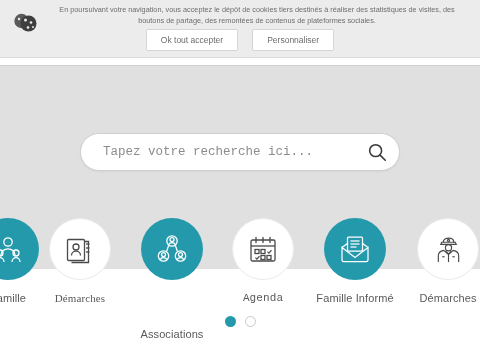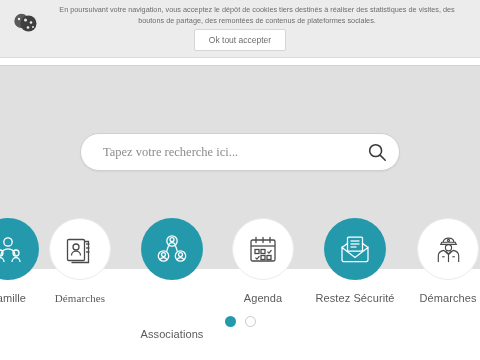--- a/index.html
+++ b/index.html
@@ -34,21 +34,21 @@
 
   
   .search-wrap{
     position:absolute;left:80px;top:133px;width:320px;height:38px;
     background:#ffffff;border:1px solid #cfcfcf;border-radius:19px;
     box-sizing:border-box;display:flex;align-items:center;
     box-shadow:0 1px 2px rgba(0,0,0,.05);
   }
   .search-input{
     border:0;outline:0;background:transparent;flex:1;
-    font-family:Liberation Serif, serif;
+    font-family:Liberation Mono, monospace;
     font-size:12.5px;color:#6e6e6e;padding:0 10px 0 22px;
   }
   .search-input::placeholder{color:#8c8c8c;}
   .search-btn{
     width:44px;height:36px;border:0;background:transparent;cursor:pointer;
     display:flex;align-items:center;justify-content:center;padding:0;
   }
 
   
   .quicklinks{
@@ -174,21 +174,21 @@
           <circle cx="25.5" cy="24" r="5.2"></circle>
           <circle cx="25.5" cy="22.6" r="2"></circle>
           <path d="M22.1 27.6a3.9 3.9 0 0 1 6.8 0"></path>
           <line x1="13.6" y1="13.6" x2="11.6" y2="19.4"></line>
           <line x1="20.4" y1="13.6" x2="22.4" y2="19.4"></line>
         </svg>
       </div>
       <div class="ql-label">Associations</div>
     </div>
 
-    <div class="ql-item" style="left:219px;">
+    <div class="ql-item" style="left:219px;font-family:Liberation Mono, monospace;">
       <div class="ql-circle white">
         <svg width="32" height="32" viewBox="0 0 32 32" fill="none" stroke="#4a4a4a" stroke-width="1.3">
           <rect x="4" y="7" width="24" height="21" rx="1.5"></rect>
           <line x1="4" y1="13" x2="28" y2="13"></line>
           <path d="M9 4.5v5M16 4.5v5M23 4.5v5" stroke-linecap="round"></path>
           <rect x="8" y="16.5" width="4" height="4"></rect>
           <rect x="14" y="16.5" width="4" height="4"></rect>
           <path d="M20.5 18.6l1.4 1.5 2.6-3"></path>
           <path d="M8.5 24.6l1.4 1.5 2.6-3"></path>
           <rect x="14" y="22.5" width="4" height="4"></rect>
@@ -202,21 +202,21 @@
       <div class="ql-circle teal">
         <svg width="34" height="34" viewBox="0 0 34 34" fill="none" stroke="#ffffff" stroke-width="1.25">
           <rect x="9.5" y="5" width="15" height="14" rx="1"></rect>
           <line x1="12.5" y1="9" x2="21.5" y2="9"></line>
           <line x1="12.5" y1="12" x2="21.5" y2="12"></line>
           <line x1="12.5" y1="15" x2="18.5" y2="15"></line>
           <path d="M4 15.5l13 10 13-10v12.5a1.5 1.5 0 0 1-1.5 1.5h-23A1.5 1.5 0 0 1 4 28z"></path>
           <path d="M4 15.5l6-4.5M30 15.5l-6-4.5"></path>
         </svg>
       </div>
-      <div class="ql-label">Restez Sécurité</div>
+      <div class="ql-label">Famille Informé</div>
     </div>
 
     <div class="ql-item" style="left:404px;">
       <div class="ql-circle white">
         <svg width="31" height="31" viewBox="0 0 32 32" fill="none" stroke="#4a4a4a" stroke-width="1.2">
           <path d="M9 8.5h14l1 2.2H8z"></path>
           <path d="M10.5 8.5c0-2.6 2.5-4.2 5.5-4.2s5.5 1.6 5.5 4.2"></path>
           <circle cx="16" cy="6.6" r="1.1"></circle>
           <circle cx="16" cy="14.2" r="3.2"></circle>
           <path d="M5.5 29v-6.5c0-2.8 2.4-5 5.6-5.6l4.9 4.2 4.9-4.2c3.2.6 5.6 2.8 5.6 5.6V29"></path>
@@ -241,16 +241,17 @@
       <circle cx="16.5" cy="13.5" r="8" fill="#3f3f3f"></circle>
       <circle cx="13.5" cy="10" r="1.5" fill="#ededed"></circle>
       <circle cx="19" cy="12.5" r="1.3" fill="#ededed"></circle>
       <circle cx="16" cy="17.5" r="1.3" fill="#ededed"></circle>
       <circle cx="21" cy="17" r="1" fill="#ededed"></circle>
       <circle cx="7" cy="9" r="1.2" fill="#ededed"></circle>
     </svg>
     <div class="cookie-text">En poursuivant votre navigation, vous acceptez le dépôt de cookies tiers destinés à réaliser des statistiques de visites, des boutons de partage, des remontées de contenus de plateformes sociales.</div>
     <div class="cookie-actions">
       <button class="cookie-btn">Ok tout accepter</button>
+      <button class="cookie-btn">Personnaliser</button>
     </div>
   </div>
 
 </div>
 
 </body></html>

